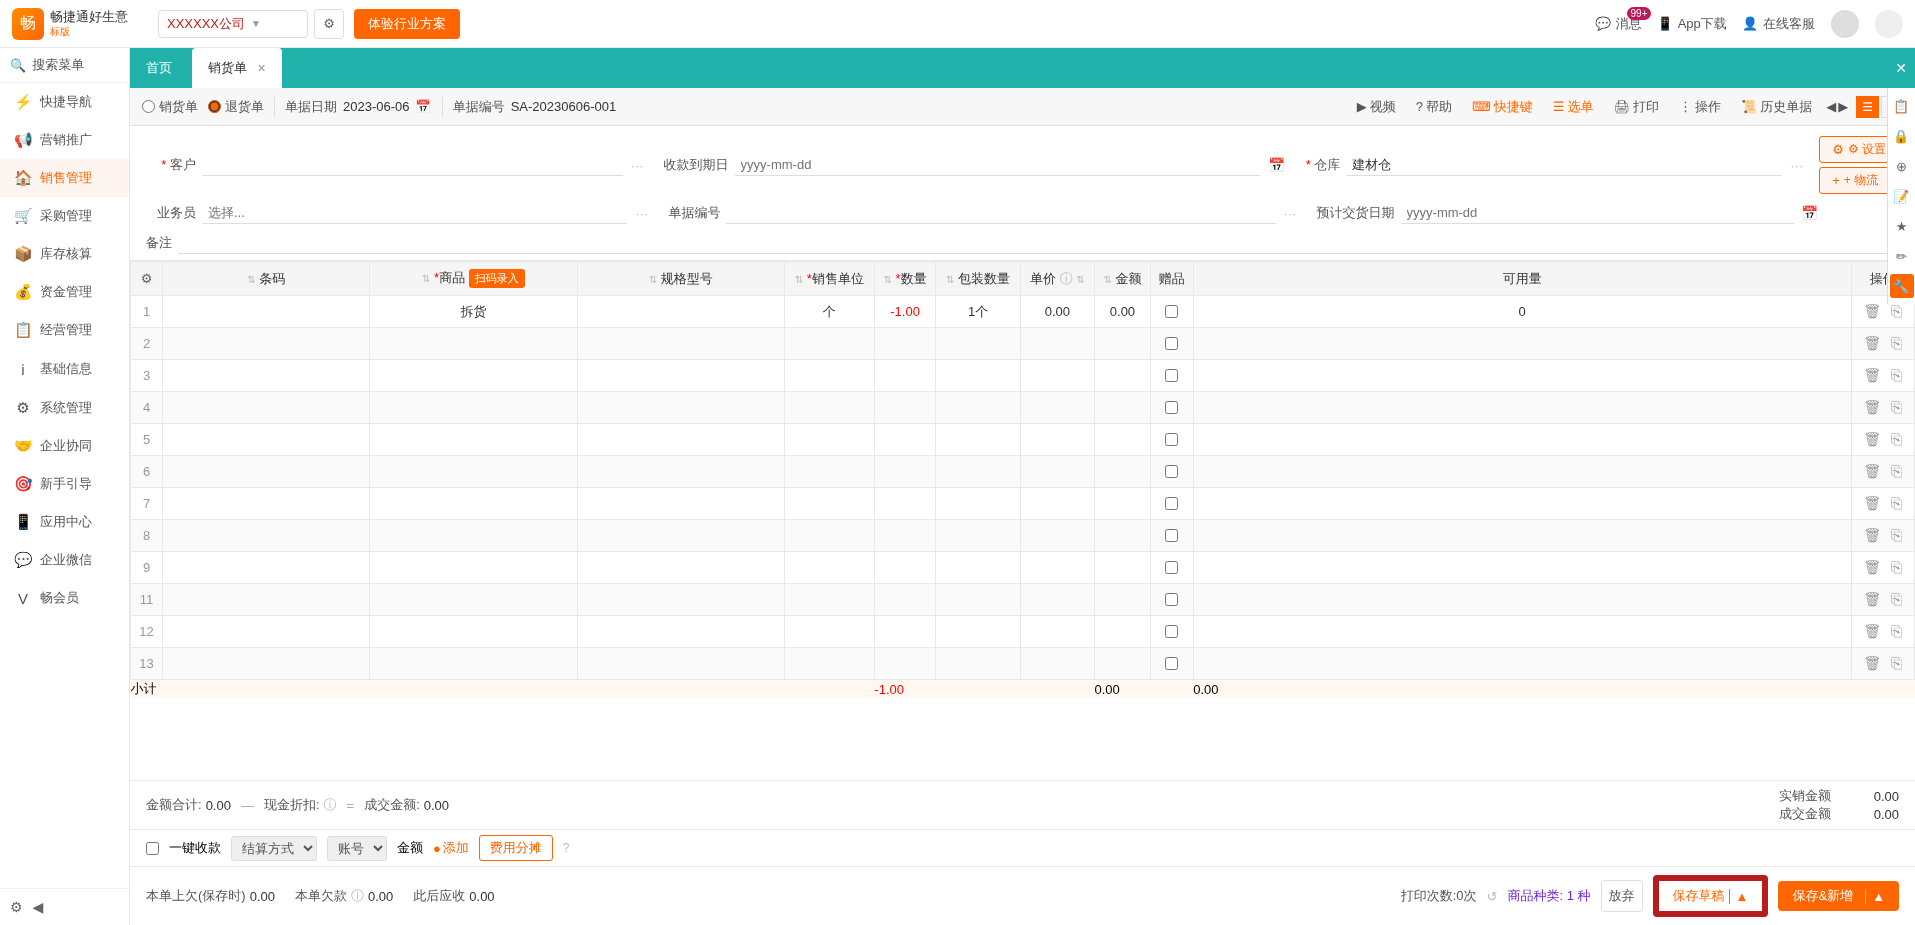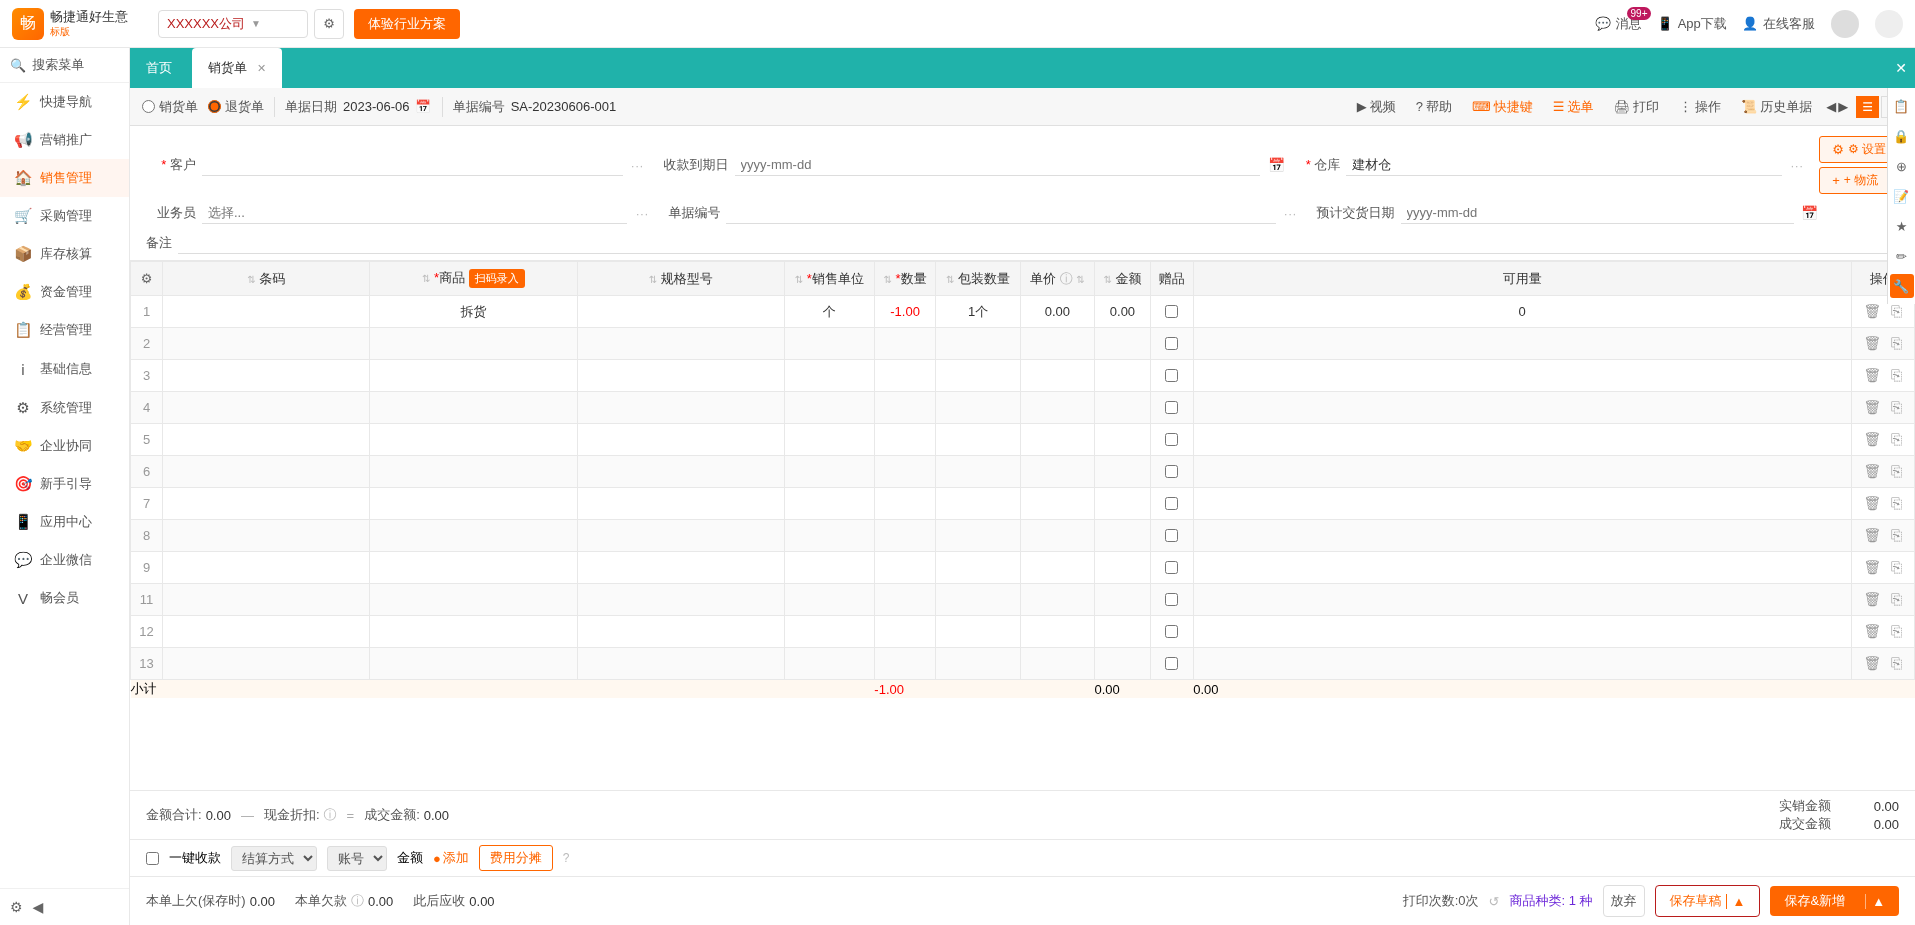--- a/index.html
+++ b/index.html
@@ -220,28 +220,28 @@
     .footer-info { display: flex; align-items: center; gap: 4px; color: #555; }
     .footer-info span.val { color: #333; font-weight: 500; }
     .footer-right { margin-left: auto; display: flex; align-items: center; gap: 10px; }
     .print-info { color: #555; }
     .goods-type { color: #6d28d9; }
     .btn-discard {
       border: 1px solid #ddd; border-radius: 4px; background: #fff;
       padding: 6px 7px; cursor: pointer; color: #555;
     }
     .btn-save-draft {
-      border: 1px solid #b91c1c; border-radius: 4px; background: #fff;
+      border: 6px solid #b91c1c; border-radius: 4px; background: #fff;
       padding: 6px 14px; cursor: pointer; color: #ff6600;
       display: flex; align-items: center; gap: 4px;
     }
     .btn-save-new {
       background: #ff6600; color: #fff; border: none; border-radius: 4px;
       padding: 6px 14px; cursor: pointer;
-      display: flex; align-items: center; gap: 20px;
+      display: flex; align-items: center; gap: 12px;
     }
     .rf-btn {
       width: 24px; height: 24px; display: flex; align-items: center; justify-content: center;
       cursor: pointer; color: #666; font-size: 13px; border-radius: 3px;
     }
     .rf-btn.active { background: #ff6600; color: #fff; }
   </style>
 </head>
 <body>
 

